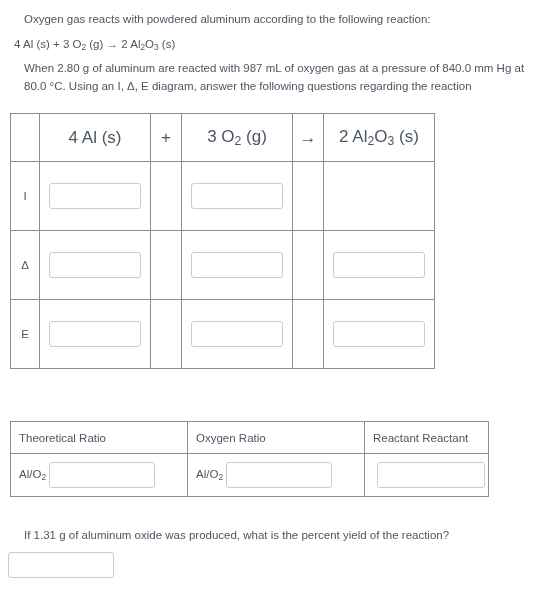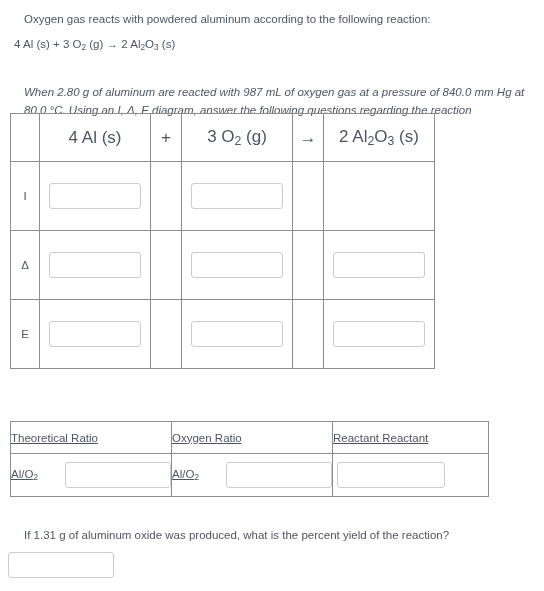--- a/index.html
+++ b/index.html
@@ -27,21 +27,21 @@
   }
 
   #intro-line { top: 11px; }
   #equation-line {
     top: 36px;
     left: 0;
     right: 0;
     text-align: left;
     font-size: 11.5px;
   }
-  #conditions-line { top: 84px; font-style: italic; }
+  #conditions-line { top: 60px; }
   #yield-question { top: 527px; }
 
   sub {
     font-size: 0.72em;
     vertical-align: -0.22em;
   }
 
   
   #ice-table {
     position: absolute;
@@ -104,39 +104,37 @@
     position: absolute;
     left: 10px;
     top: 421px;
     width: 479px;
     border-collapse: collapse;
     table-layout: fixed;
     border: 1.6px solid #3d3d3d;
   }
   #ratio-table td {
     border: 1px solid #8d8d8d;
-    padding: 0 0;
+    padding: 0 8px;
     vertical-align: middle;
     text-align: left;
-    text-decoration: underline;
   }
   #ratio-table .rcol-1 { width: 160px; }
   #ratio-table .rcol-2 { width: 160px; }
   #ratio-table thead td {
     height: 31px;
     font-size: 11.5px;
   }
   #ratio-table tbody td {
     height: 42px;
   }
   .ratio-cell {
     display: flex;
     align-items: center;
     gap: 3px;
-    justify-content: space-between;
   }
   .ratio-label {
     white-space: nowrap;
     font-size: 11.5px;
     color: #4c5663;
   }
   .ratio-input {
     flex: 1 1 auto;
     max-width: 106px;
     height: 26px;

